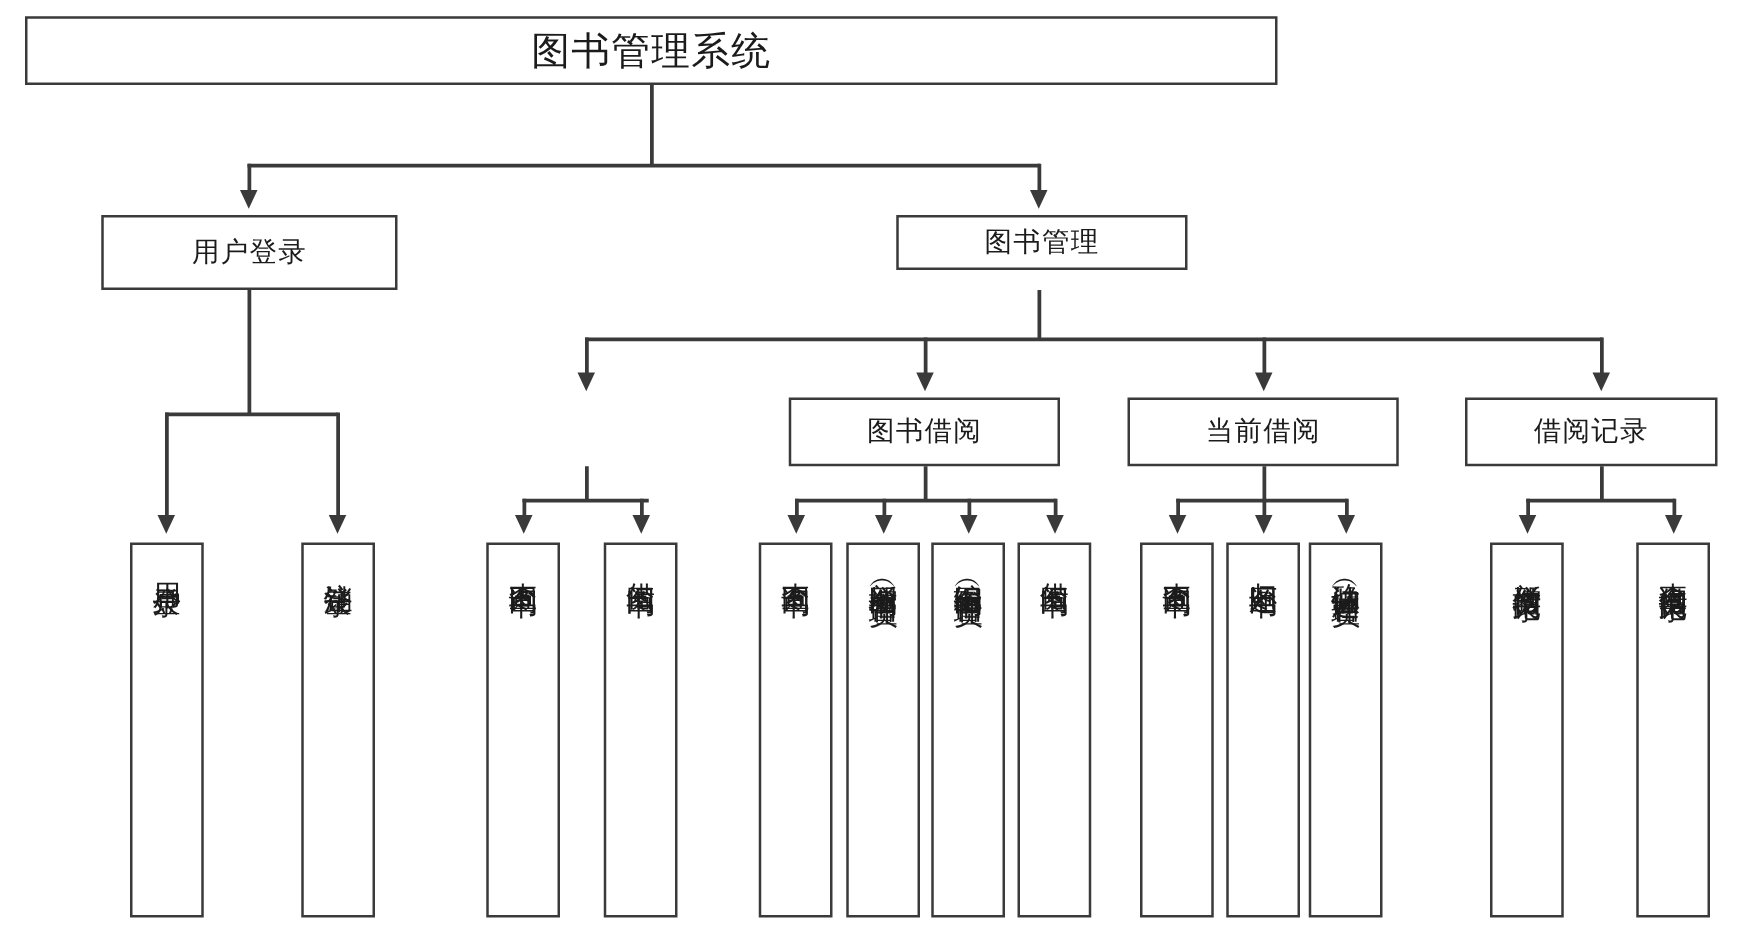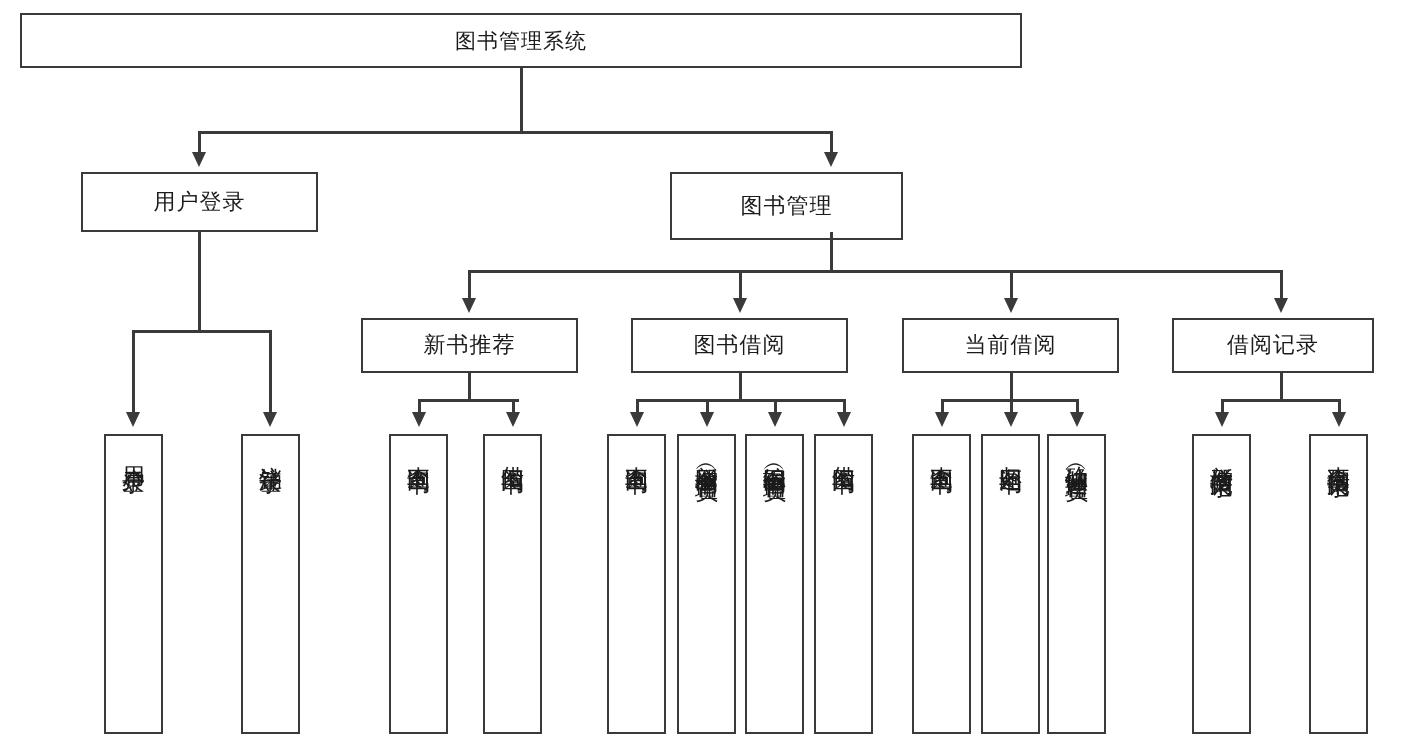--- a/index.html
+++ b/index.html
@@ -28,21 +28,21 @@
     align-items: center;
     justify-content: center;
     color: #1b1b1b;
   }
   .node.h {           
     font-size: 22px;
     letter-spacing: 1px;
     line-height: 1.2;
   }
   .node.root {
-    font-size: 21px;
+    font-size: 31px;
   }
   .node.v {           
     align-items: flex-start;
     justify-content: center;
     padding-top: 12px;
   }
   .vtext {
     writing-mode: vertical-rl;
     text-orientation: upright;
     font-size: 23px;
@@ -92,21 +92,21 @@
   <div class="ln h" style="left:198px; top:131px; width:634px; height:2.5px;"></div>
 
   <div class="ln v" style="left:198px; top:131px; height:23px;"></div>
   <div class="arrow" style="left:192px; top:152px;"></div>
   <div class="ln v" style="left:830px; top:131px; height:23px;"></div>
   <div class="arrow" style="left:824px; top:152px;"></div>
 
   <div class="node h" style="left:81px; top:172px; width:237px; height:60px;">
     <span>用户登录</span>
   </div>
-  <div class="node h" style="left:670px; top:172px; width:233px; height:68px;">
+  <div class="node h" style="left:717px; top:172px; width:233px; height:44px;">
     <span>图书管理</span>
   </div>
 
   <div class="ln v" style="left:198px; top:232px; height:100px;"></div>
   <div class="ln h" style="left:132px; top:330px; width:138px; height:2.5px;"></div>
   <div class="ln v" style="left:132px; top:330px; height:84px;"></div>
   <div class="arrow" style="left:126px; top:412px;"></div>
   <div class="ln v" style="left:269px; top:330px; height:84px;"></div>
   <div class="arrow" style="left:263px; top:412px;"></div>
 
@@ -114,23 +114,20 @@
   <div class="ln h" style="left:468px; top:270px; width:814px; height:2.5px;"></div>
   <div class="ln v" style="left:468px; top:270px; height:30px;"></div>
   <div class="arrow" style="left:462px; top:298px;"></div>
   <div class="ln v" style="left:739px; top:270px; height:30px;"></div>
   <div class="arrow" style="left:733px; top:298px;"></div>
   <div class="ln v" style="left:1010px; top:270px; height:30px;"></div>
   <div class="arrow" style="left:1004px; top:298px;"></div>
   <div class="ln v" style="left:1280px; top:270px; height:30px;"></div>
   <div class="arrow" style="left:1274px; top:298px;"></div>
 
-  <div class="node h" style="left:361px; top:318px; width:217px; height:55px;">
-    <span>新书推荐</span>
-  </div>
   <div class="node h" style="left:902px; top:318px; width:217px; height:55px;">
     <span>当前借阅</span>
   </div>
   <div class="node h" style="left:631px; top:318px; width:217px; height:55px;">
     <span>图书借阅</span>
   </div>
   <div class="node h" style="left:1172px; top:318px; width:202px; height:55px;">
     <span>借阅记录</span>
   </div>
 

